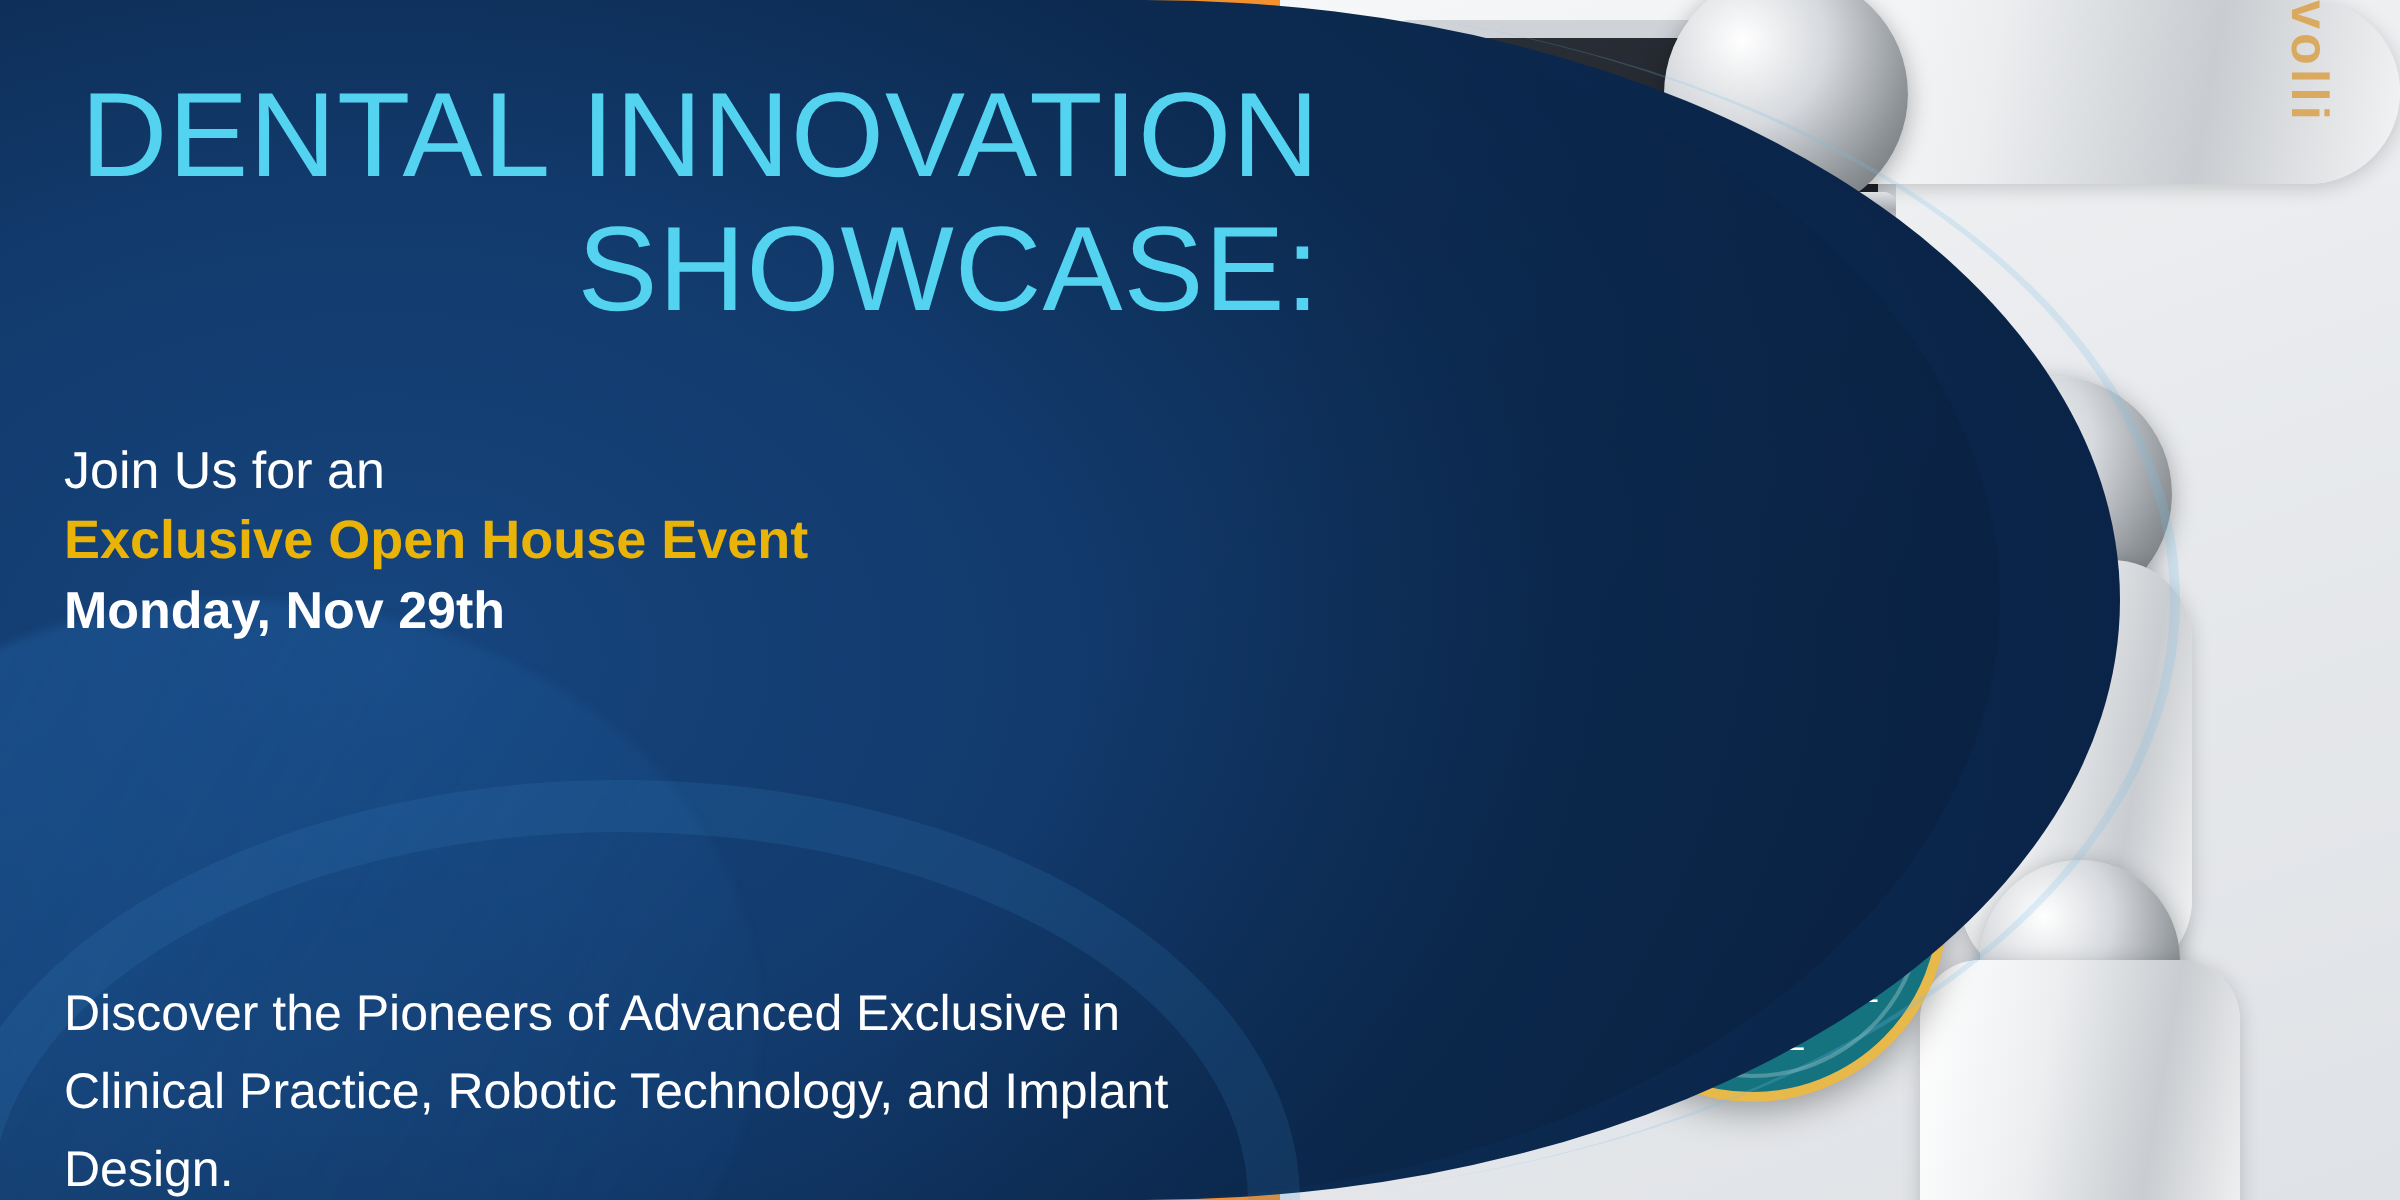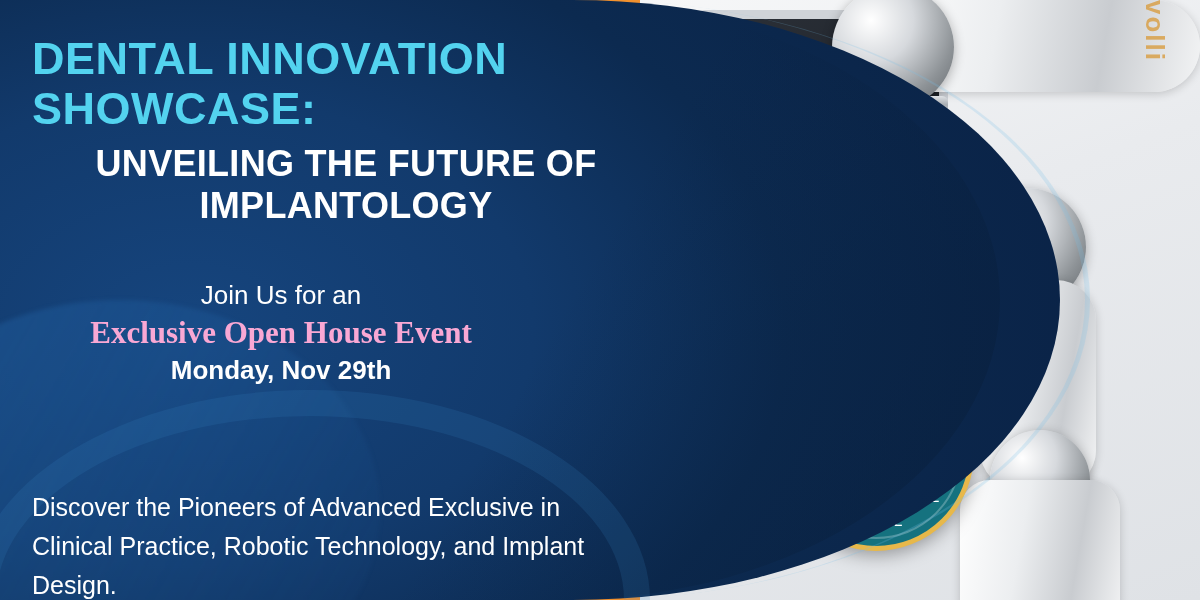--- a/index.html
+++ b/index.html
@@ -199,44 +199,43 @@
   }
 
   
   .text-col {
     position:absolute; left:0; top:0;
     width:690px; height:600px;
     padding:34px 30px 26px 32px;
   }
   h1.title {
     color:#53d3ef;
-    font-size:45px;
+    font-size:60px;
     line-height:1.12;
-    font-weight:700;
+    font-weight:400;
     letter-spacing:.5px;
-    text-align:left;
+    text-align:right;
     text-transform:uppercase;
   }
   h2.subtitle {
     margin-top:8px;
     color:#ffffff;
     font-size:36px;
     line-height:1.18;
     font-weight:800;
     letter-spacing:.3px;
     text-align:center;
     text-transform:uppercase;
   }
   .join-block {
     margin-top:52px;
-    text-align:center;
     padding-right:130px;
   }
   .join-line1 { color:#ffffff; font-size:26px; font-weight:400; }
-  .join-line2 { color:#f9a8d4; font-size:31px; font-weight:700; margin-top:4px;font-family:Liberation Serif, serif; }
+  .join-line2 { color:#eab308; font-size:27px; font-weight:700; margin-top:4px; }
   .join-line3 { color:#ffffff; font-size:26px; font-weight:700; margin-top:4px; }
   .desc {
     position:absolute;
     left:32px; top:488px;
     width:640px;
     color:#ffffff;
     font-size:25px;
     line-height:1.55;
     font-weight:400;
   }
@@ -301,21 +300,20 @@
   </div>
 
   <div class="bg-navy"></div>
   <div class="bg-navy-2"></div>
   <div class="navy-edge"></div>
   <div class="swoosh"></div>
   <div class="swoosh2"></div>
 
   <div class="text-col">
     <h1 class="title">DENTAL INNOVATION SHOWCASE:</h1>
-    <h2 class="subtitle">UNVEILING THE FUTURE OF IMPLANTOLOGY</h2>
 
     <div class="join-block">
       <div class="join-line1">Join Us for an</div>
       <div class="join-line2">Exclusive Open House Event</div>
       <div class="join-line3">Monday, Nov 29th</div>
     </div>
   </div>
 
   <div class="desc">
     <div>Discover the Pioneers of Advanced Exclusive in</div>

